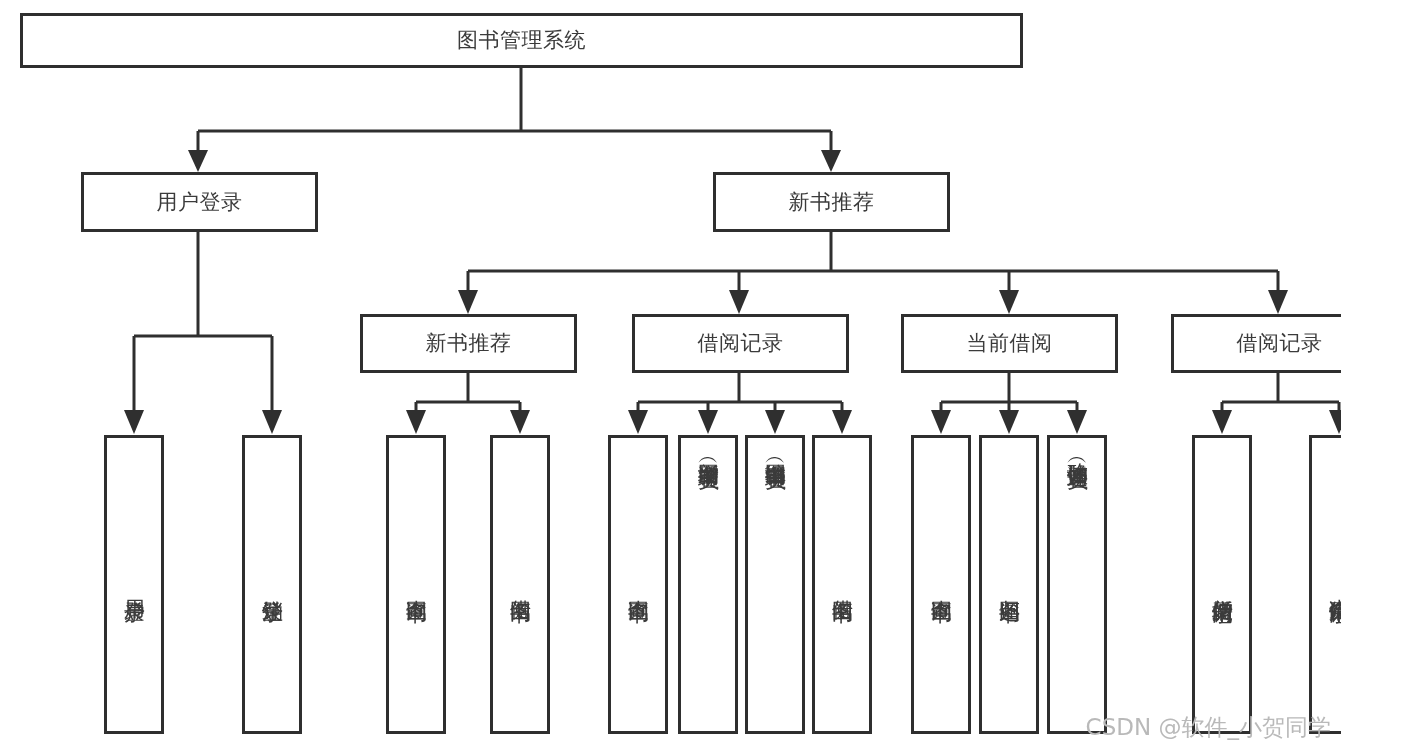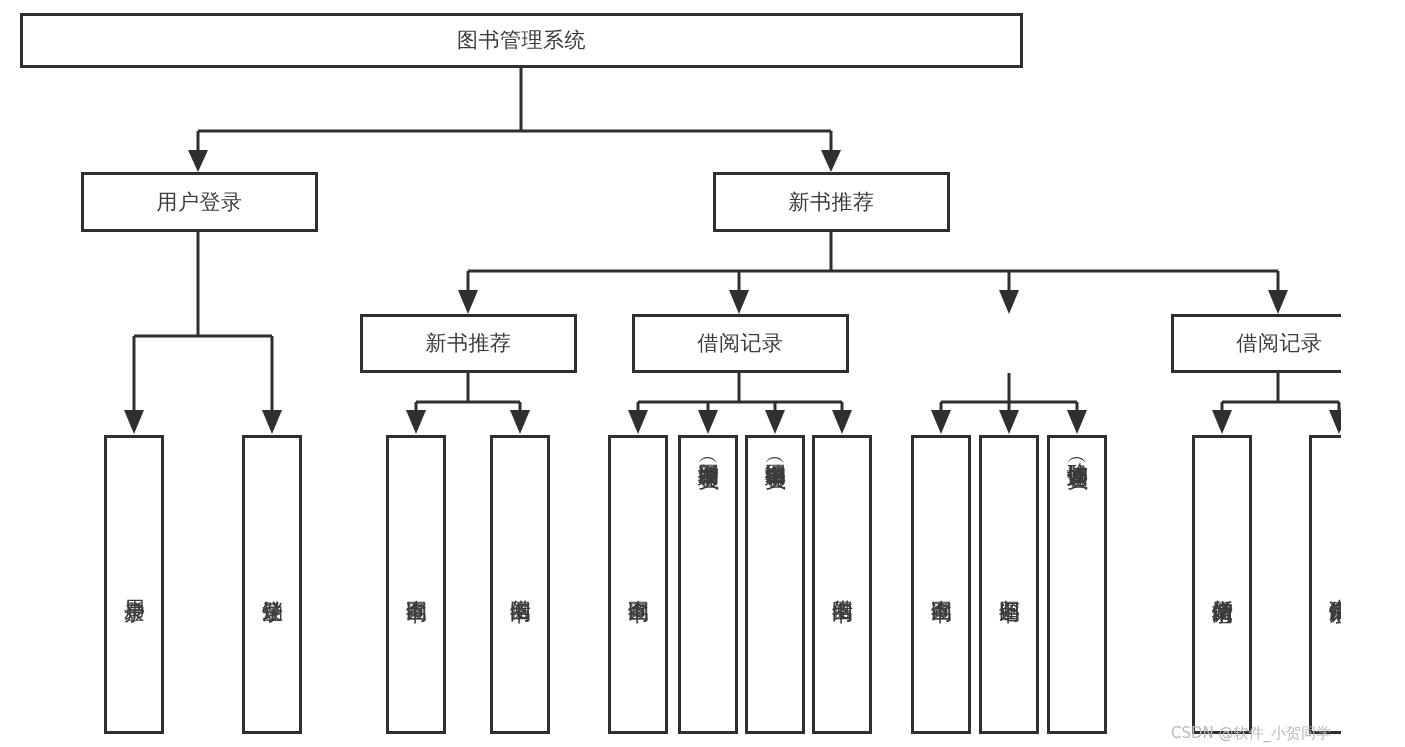--- a/index.html
+++ b/index.html
@@ -81,21 +81,21 @@
   
   .node.vert.center {
     align-items: center;
     padding-top: 0;
   }
   
   #watermark {
     position: absolute;
     right: 10px;
     bottom: 4px;
-    font-size: 15px;
+    font-size: 23px;
     color: #b9b9b9;
     z-index: 5;
     white-space: nowrap;
     font-family: "DejaVu Sans", "Liberation Sans", sans-serif;
   }
 </style>
 </head>
 <body>
 
 <div id="canvas">
@@ -177,20 +177,23 @@
   </div>
 
   <div class="node horiz" style="left:360px; top:314px; width:217px; height:59px;">
     <span class="label">新书推荐</span>
   </div>
 
   <div class="node horiz" style="left:632px; top:314px; width:217px; height:59px;">
     <span class="label">借阅记录</span>
   </div>
 
+  <div class="node horiz" style="left:901px; top:314px; width:217px; height:59px;">
+    <span class="label">当前借阅</span>
+  </div>
 
   <div class="node horiz" style="left:1171px; top:314px; width:217px; height:59px;justify-content:center;">
     <span class="label">借阅记录</span>
   </div>
 
   <div class="node vert center" style="left:104px; top:435px; width:60px; height:299px;">
     <span class="label">用户登录</span>
   </div>
 
   <div class="node vert center" style="left:242px; top:435px; width:60px; height:299px;">

